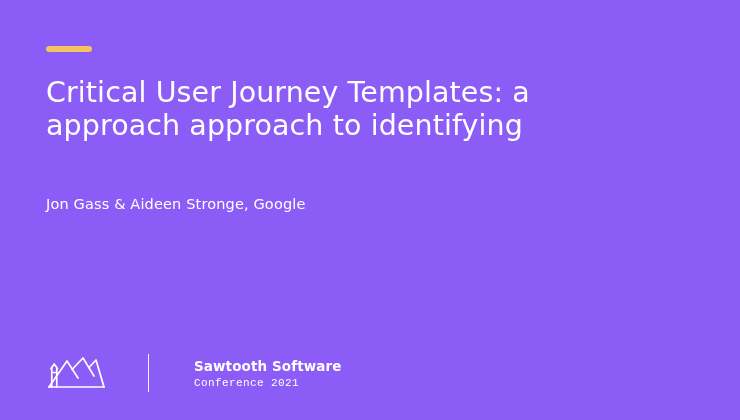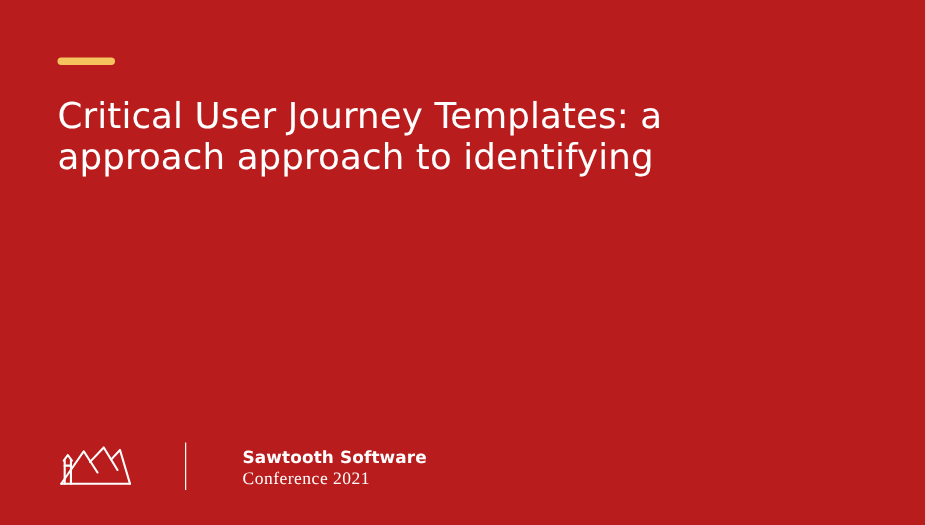--- a/index.html
+++ b/index.html
@@ -11,21 +11,21 @@
     width: 740px;
     height: 420px;
     overflow: hidden;
     font-family: "Liberation Sans", sans-serif;
     background: #ffffff;
   }
   #slide {
     position: relative;
     width: 740px;
     height: 420px;
-    background: #b91c1c;
+    background: #8b5cf6;
     box-sizing: border-box;
     overflow: hidden;
   }
 
   
   #accent-bar {
     position: absolute;
     left: 46px;
     top: 46px;
     width: 46px;
@@ -100,41 +100,42 @@
   #brand-name {
     font-family: "DejaVu Sans", "Liberation Sans", sans-serif;
     font-size: 13.5px;
     font-weight: 700;
     line-height: 17px;
     letter-spacing: 0.1px;
     color: #FFFFFF;
     white-space: nowrap;
   }
   #brand-subtitle {
-    font-family: Liberation Serif, serif;
-    font-size: 14px;
+    font-family: Liberation Mono, monospace;
+    font-size: 11px;
     font-weight: 400;
     line-height: 17px;
     letter-spacing: 0.4px;
     color: #FFFFFF;
     white-space: nowrap;
   }
 </style>
 </head>
 <body>
 
 <div id="slide">
 
   <div id="accent-bar"></div>
 
   <div id="title-block">
     <span class="title-line">Critical User Journey Templates: a</span>
     <span class="title-line">approach approach to identifying</span>
   </div>
 
+  <div id="presenters">Jon Gass &amp; Aideen Stronge, Google</div>
 
   <div id="footer-lockup">
 
     <svg id="brand-mark" viewBox="0 0 120 76" aria-hidden="true">
       <g fill="none" stroke="#FFFFFF" stroke-width="3.4" stroke-linejoin="round" stroke-linecap="round">
 
         <path d="M10 29 L16.5 20 L23 29"></path>
         <path d="M11.5 29 L11.5 66"></path>
         <path d="M21.5 29 L21.5 66"></path>
         <path d="M11.5 37 L21.5 37"></path>

